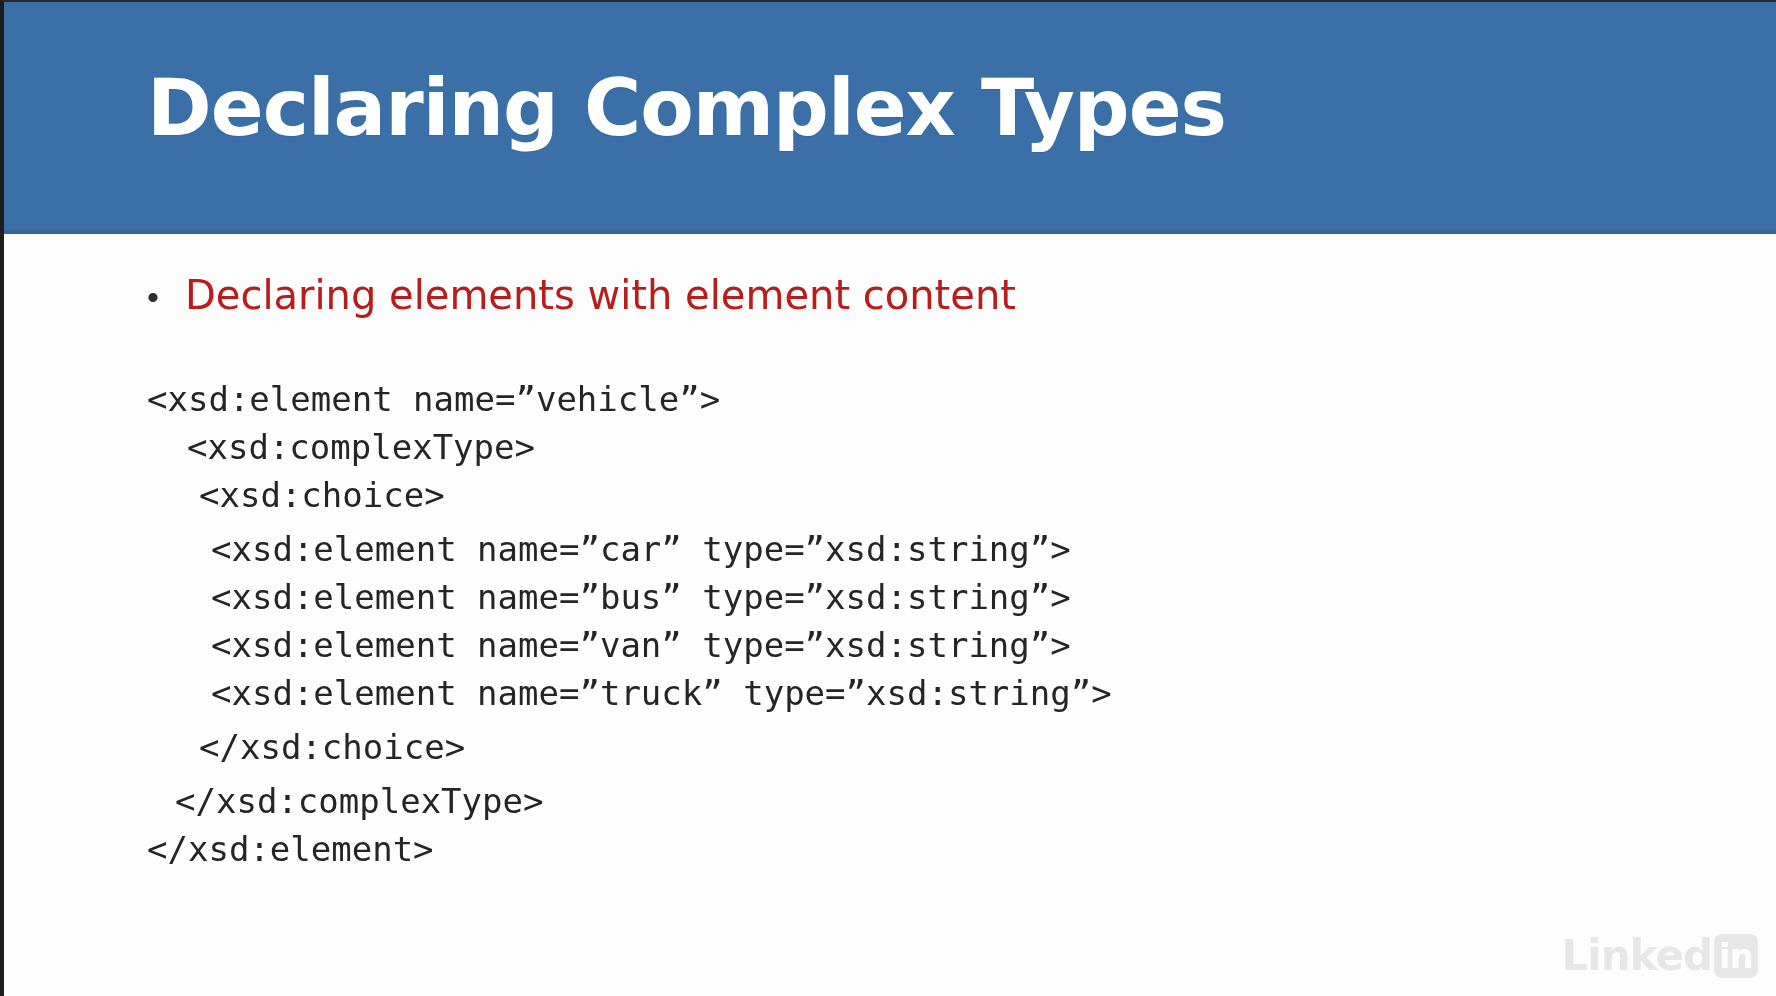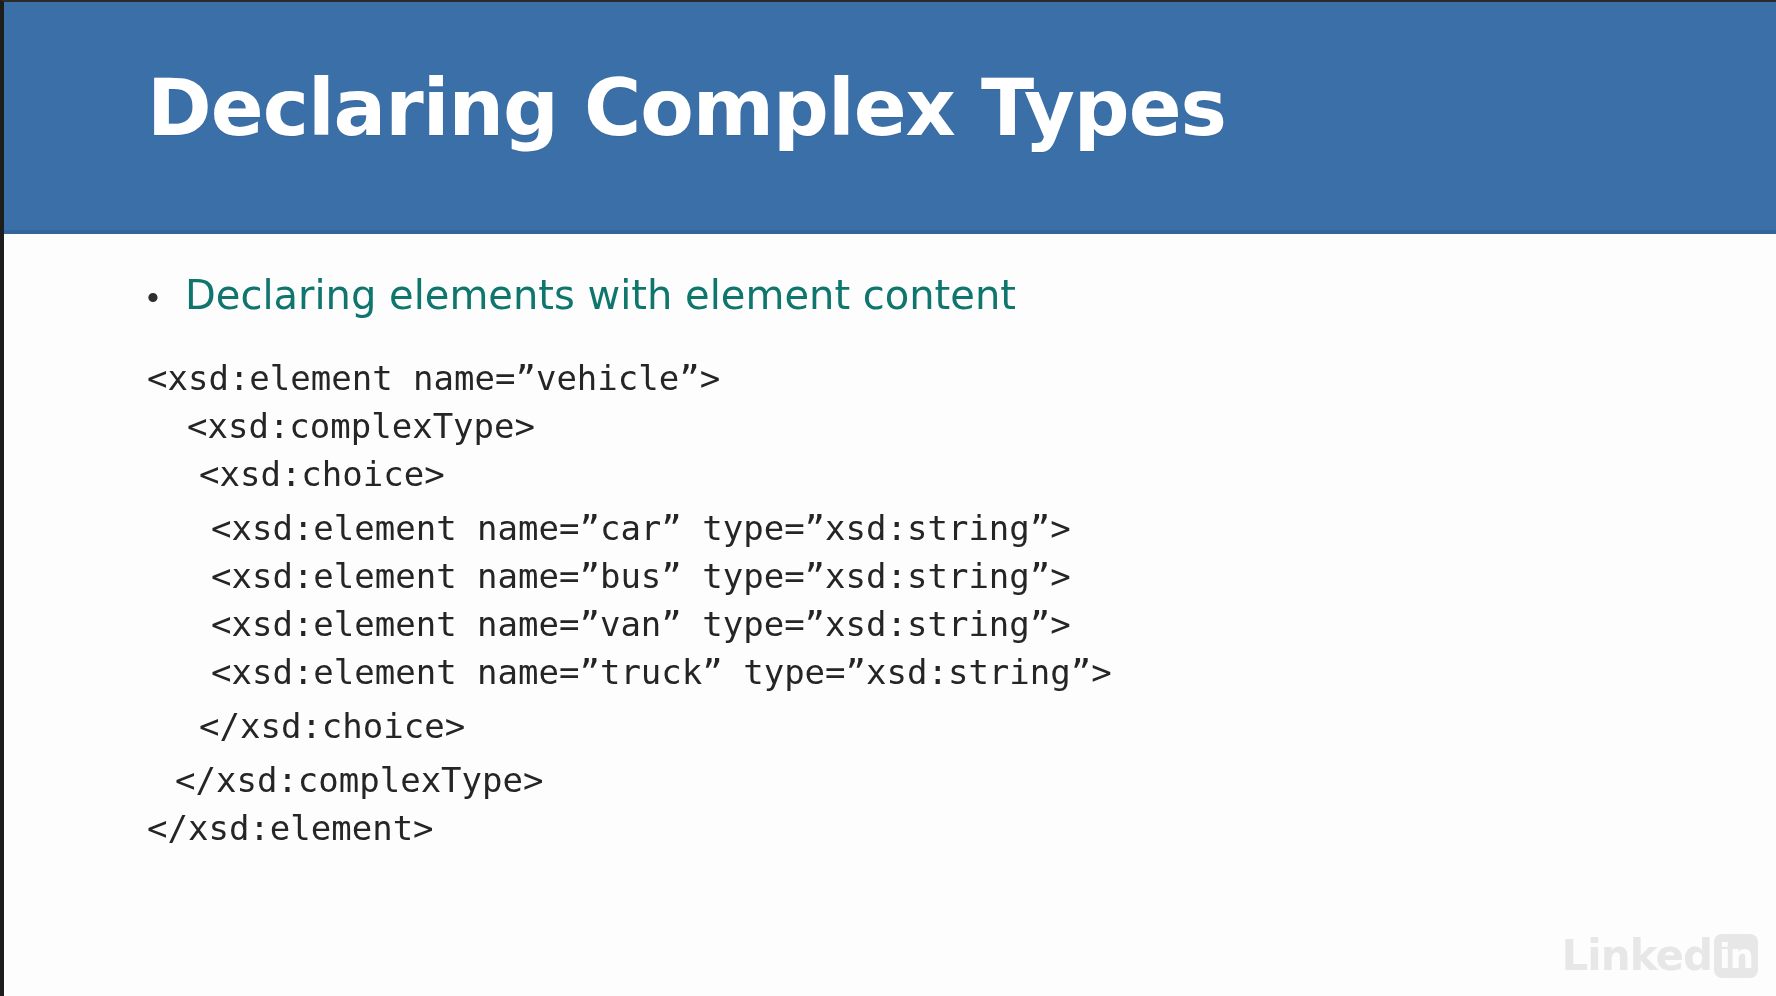--- a/index.html
+++ b/index.html
@@ -77,29 +77,29 @@
     font-size: 34px;
     line-height: 1;
     color: #2E2E2E;
     width: 38px;
     flex: 0 0 38px;
   }
   #bullet-text {
     font-family: "DejaVu Sans", "Liberation Sans", sans-serif;
     font-size: 40px;
     font-weight: 400;
-    color: #0f766e;
+    color: #b91c1c;
     letter-spacing: 0px;
   }
 
   
   #code-block {
     position: absolute;
     left: 143px;
-    top: 120px;
+    top: 141px;
     font-family: "DejaVu Sans Mono", "Liberation Mono", monospace;
     font-size: 34px;
     color: #252525;
     white-space: pre;
   }
   .code-line {
     height: 48px;
     line-height: 48px;
     white-space: pre;
     font-family: "DejaVu Sans Mono", "Liberation Mono", monospace;

